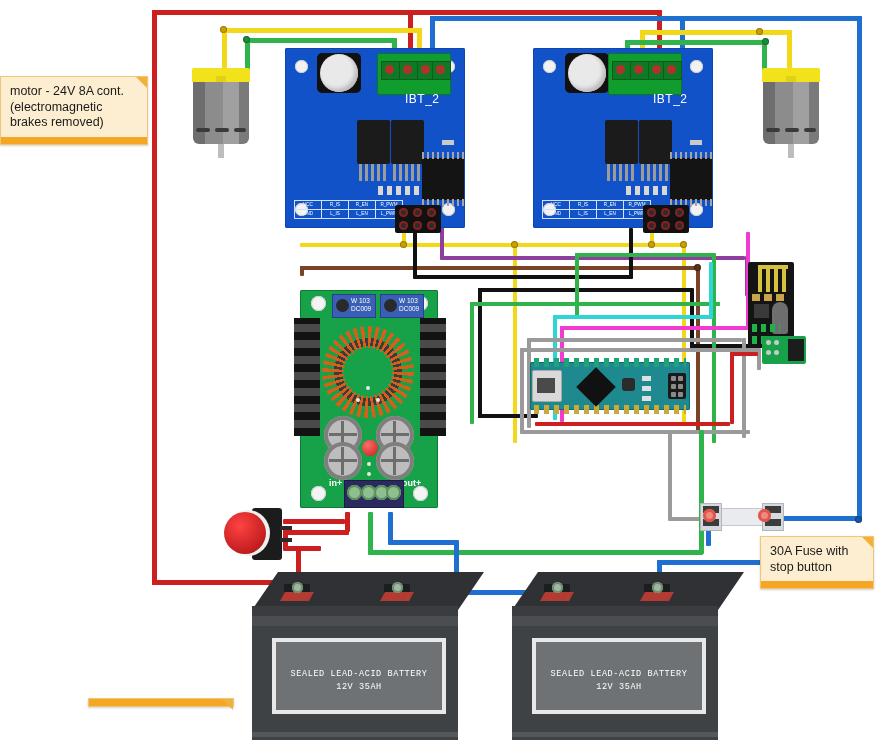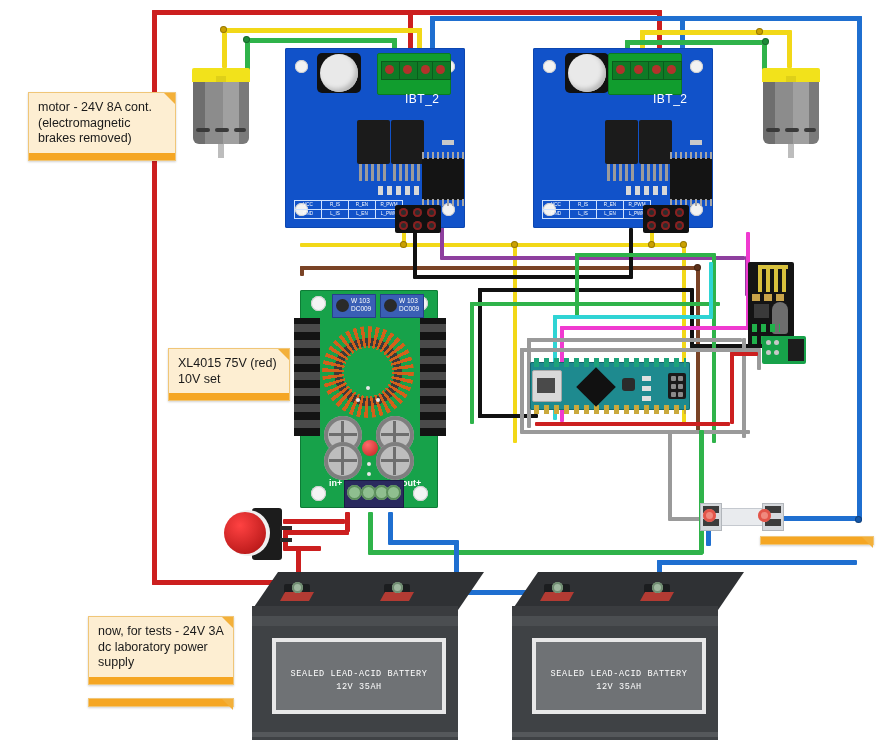--- a/index.html
+++ b/index.html
@@ -296,47 +296,36 @@
   <div class="w wv" style="left:296px;top:546px;height:44px;background:#cc1f1f;"></div>
   <div class="w wh" style="left:283px;top:519px;width:62px;background:#cc1f1f;"></div>
 
   <div class="w wh" style="left:396px;top:590px;width:265px;background:#1f6fd0;"></div>
   <div class="w wv" style="left:657px;top:560px;height:34px;background:#1f6fd0;"></div>
   <div class="w wh" style="left:657px;top:560px;width:200px;background:#1f6fd0;"></div>
 
   <div class="w wh" style="left:765px;top:516px;width:95px;background:#1f6fd0;"></div>
   <div class="w wv" style="left:706px;top:516px;height:30px;background:#1f6fd0;"></div>
 
-  <div class="note" style="left:0px;top:92px;width:146px;margin-left:28px;">
+  <div class="note" style="left:0px;top:76px;width:146px;">
     <div class="fold"></div>
     <div class="body">motor - 24V 8A cont.
 (electromagnetic
 brakes removed)</div>
     <div class="bar"></div>
   </div>
 
-  <div class="note" style="left:168px;top:348px;width:120px;">
-    <div class="fold"></div>
-    <div class="body">XL4015 75V (red)
-10V set</div>
-    <div class="bar"></div>
-  </div>
 
   <div class="note" style="left:760px;top:536px;width:112px;">
     <div class="fold"></div>
+    <div class="body">30A Fuse with
+stop button</div>
     <div class="bar"></div>
   </div>
 
-  <div class="note" style="left:88px;top:616px;width:144px;">
-    <div class="fold"></div>
-    <div class="body">now, for tests - 24V 3A
-dc laboratory  power
-supply</div>
-    <div class="bar"></div>
-  </div>
 
   <div class="note" style="left:88px;top:698px;width:144px;">
     <div class="fold"></div>
     <div class="bar"></div>
   </div>
 
   <div class="motor" style="left:192px;top:68px;">
     <div class="lug" style="left:8px;"></div>
     <div class="lug" style="left:42px;"></div>
     <div class="cap"></div>

